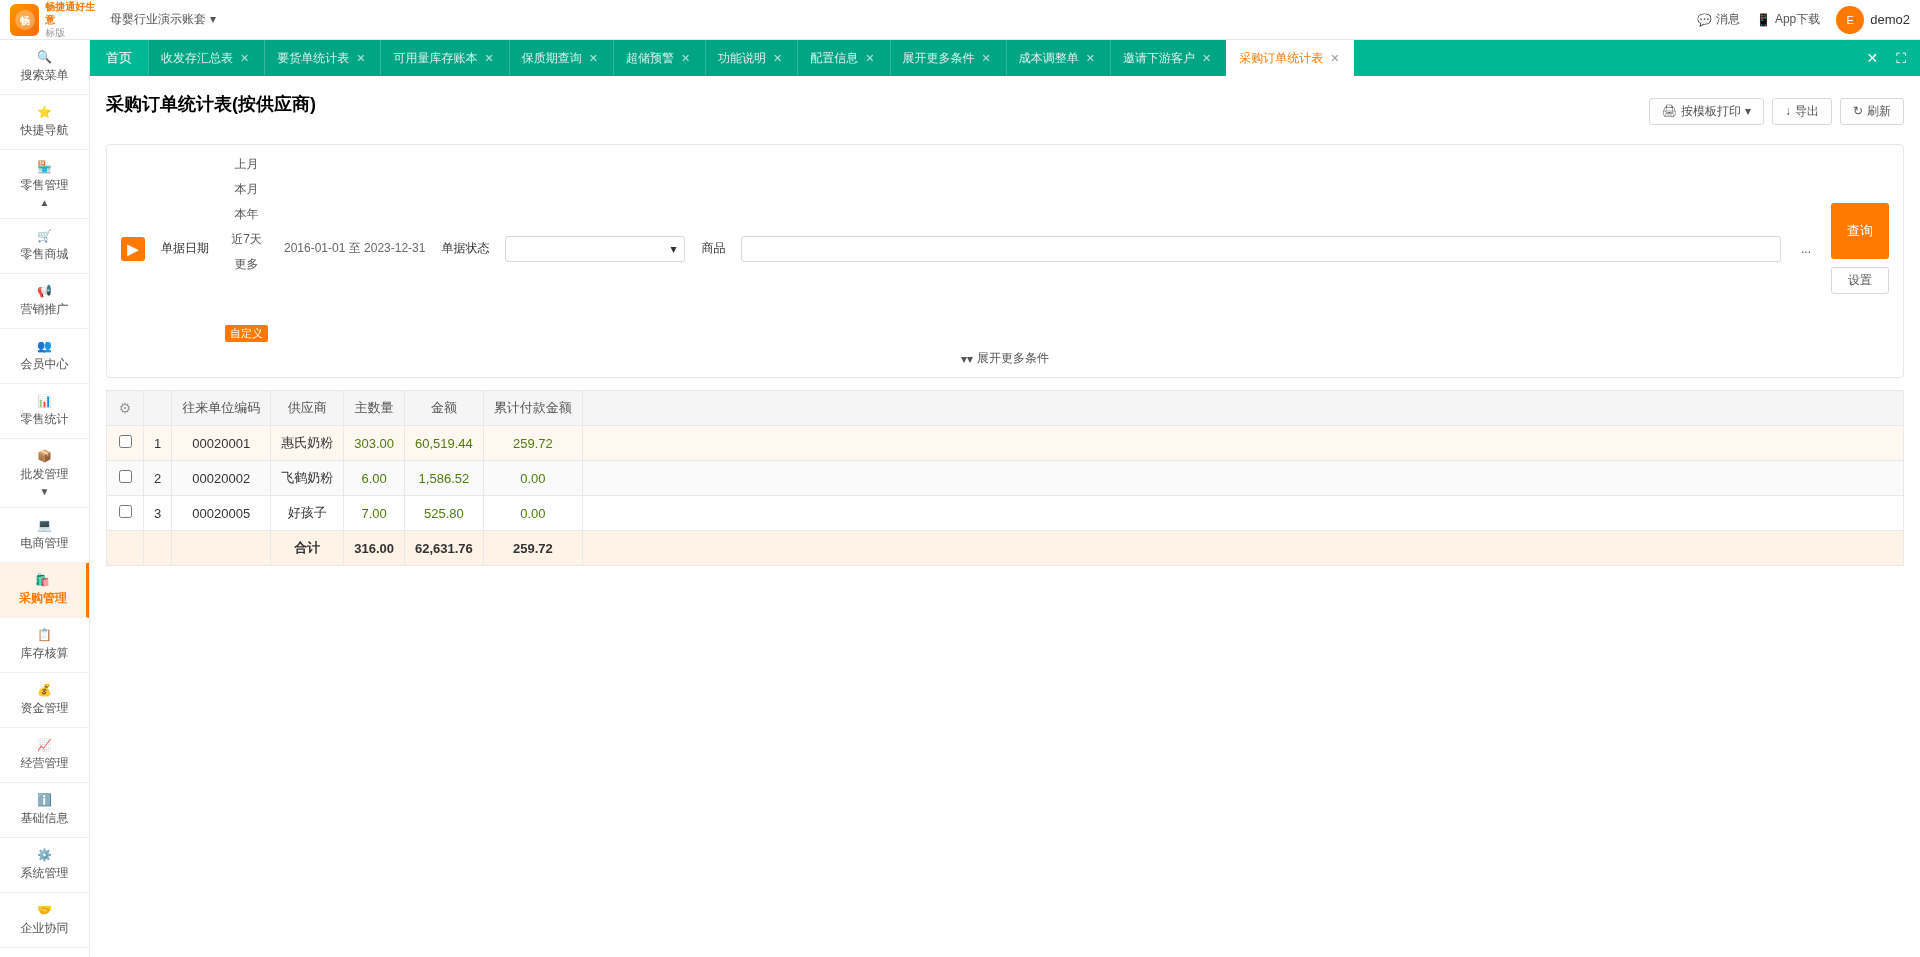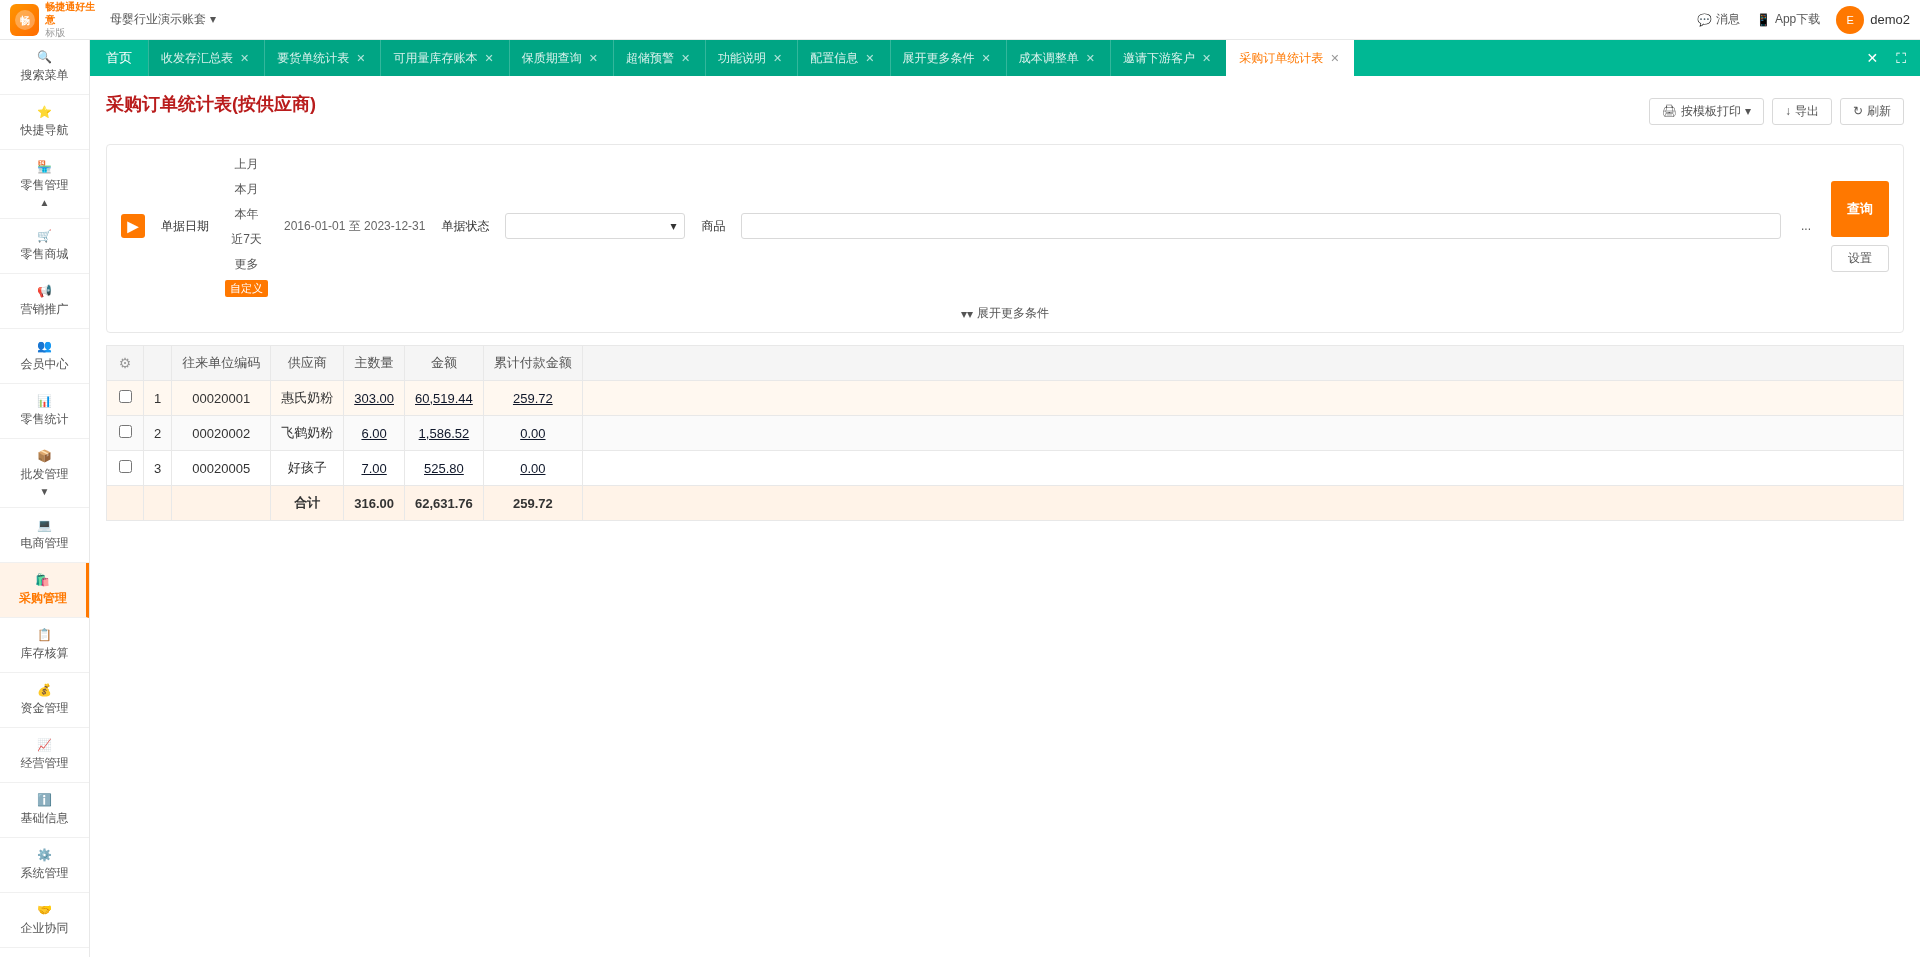--- a/index.html
+++ b/index.html
@@ -33,48 +33,48 @@
     .tab-item.active { background: #fff; color: #ff7800; border-bottom: none; }
     .tab-close { font-size: 11px; color: rgba(255,255,255,0.7); cursor: pointer; padding: 1px 3px; border-radius: 2px; }
     .tab-item.active .tab-close { color: #999; }
     .tab-bar-right { margin-left: auto; display: flex; align-items: center; gap: 6px; padding-right: 8px; }
     .tab-bar-btn { color: white; cursor: pointer; font-size: 14px; padding: 2px 6px; }
 
     
     .page-content { flex: 1; background: #fff; overflow-y: auto; padding: 16px; }
 
     
-    .page-title { font-size: 18px; font-weight: bold; color: #b91c1c; margin-bottom: 14px; }
+    .page-title { font-size: 18px; font-weight: bold; color: #000000; margin-bottom: 14px; }
 
     
     .filter-area { background: #fff; border: 1px solid #e8e8e8; border-radius: 4px; padding: 10px 14px; margin-bottom: 12px; }
     .filter-row { display: flex; align-items: center; gap: 16px; flex-wrap: wrap; }
     .filter-toggle { width: 24px; height: 24px; background: #ff7800; color: white; border-radius: 3px; display: flex; align-items: center; justify-content: center; cursor: pointer; font-size: 14px; font-weight: bold; }
     .filter-label { font-size: 12px; color: #333; white-space: nowrap; }
     .date-shortcuts { display: flex; gap: 6px; align-items: center; flex-direction: column; }
     .date-btn { font-size: 12px; color: #555; cursor: pointer; padding: 1px 4px; }
-    .custom-tag { background: #ff7800; color: white; font-size: 11px; padding: 1px 5px; border-radius: 2px; cursor: pointer; }
+    .custom-tag { background: #ff7800; color: white; font-size: 11px; padding: 1px 5px; border-radius: 2px; cursor: pointer; margin-top: 45px; }
     .date-range { font-size: 12px; color: #666; }
     .filter-select select, .filter-select-box { border: 1px solid #d9d9d9; border-radius: 3px; padding: 3px 8px; font-size: 12px; color: #333; min-width: 160px; height: 26px; background: white; cursor: pointer; display: flex; align-items: center; justify-content: space-between; }
     .goods-input { border: 1px solid #d9d9d9; border-radius: 3px; padding: 3px 8px; font-size: 12px; flex: 1; height: 26px; }
     .more-btn { font-size: 12px; color: #555; cursor: pointer; padding: 1px 4px; }
-    .query-btn { background: #ff7800; color: white; border: none; border-radius: 3px; padding: 19px 16px; font-size: 13px; cursor: pointer; font-weight: bold; }
+    .query-btn { background: #ff7800; color: white; border: none; border-radius: 3px; padding: 19px 16px; font-size: 13px; cursor: pointer; }
     .settings-btn { border: 1px solid #d9d9d9; background: white; border-radius: 3px; padding: 4px 12px; font-size: 12px; cursor: pointer; color: #555; margin-top: 4px; width: 100%; }
     .expand-row { display: flex; justify-content: center; margin-top: 8px; }
     .expand-btn { font-size: 12px; color: #555; cursor: pointer; display: flex; align-items: center; gap: 4px; }
     .action-btn { border: 1px solid #d9d9d9; background: white; border-radius: 3px; padding: 4px 12px; font-size: 12px; cursor: pointer; color: #555; display: flex; align-items: center; gap: 4px; }
 
     
     .data-table { width: 100%; border-collapse: collapse; font-size: 13px; }
     .data-table th { background: #f5f5f5; padding: 8px 10px; text-align: center; border: 1px solid #e8e8e8; color: #555; font-weight: normal; white-space: nowrap; }
     .data-table td { padding: 8px 10px; border: 1px solid #e8e8e8; text-align: center; color: #333; white-space: nowrap; }
     .data-table tr:nth-child(1) td { background: #fff8f0; }
     .data-table tr:nth-child(odd):not(:first-child) td { background: #fff; }
     .data-table tr:nth-child(even) td { background: #fafafa; }
-    .data-table td.num { color: #0f172a; text-decoration: underline; cursor: pointer; }
+    .data-table td.num { color: #4d7c0f; cursor: pointer; }
     .checkbox-col { width: 30px; }
     .index-col { width: 40px; color: #999; }
     .footer-row td { background: #fff3e8 !important; font-weight: bold; }
     .settings-icon { display: inline-block; width: 16px; height: 16px; cursor: pointer; color: #999; font-size: 14px; }
   </style>
 </head>
 <body>
 
 <div class="top-bar">
   <div class="logo-area">

